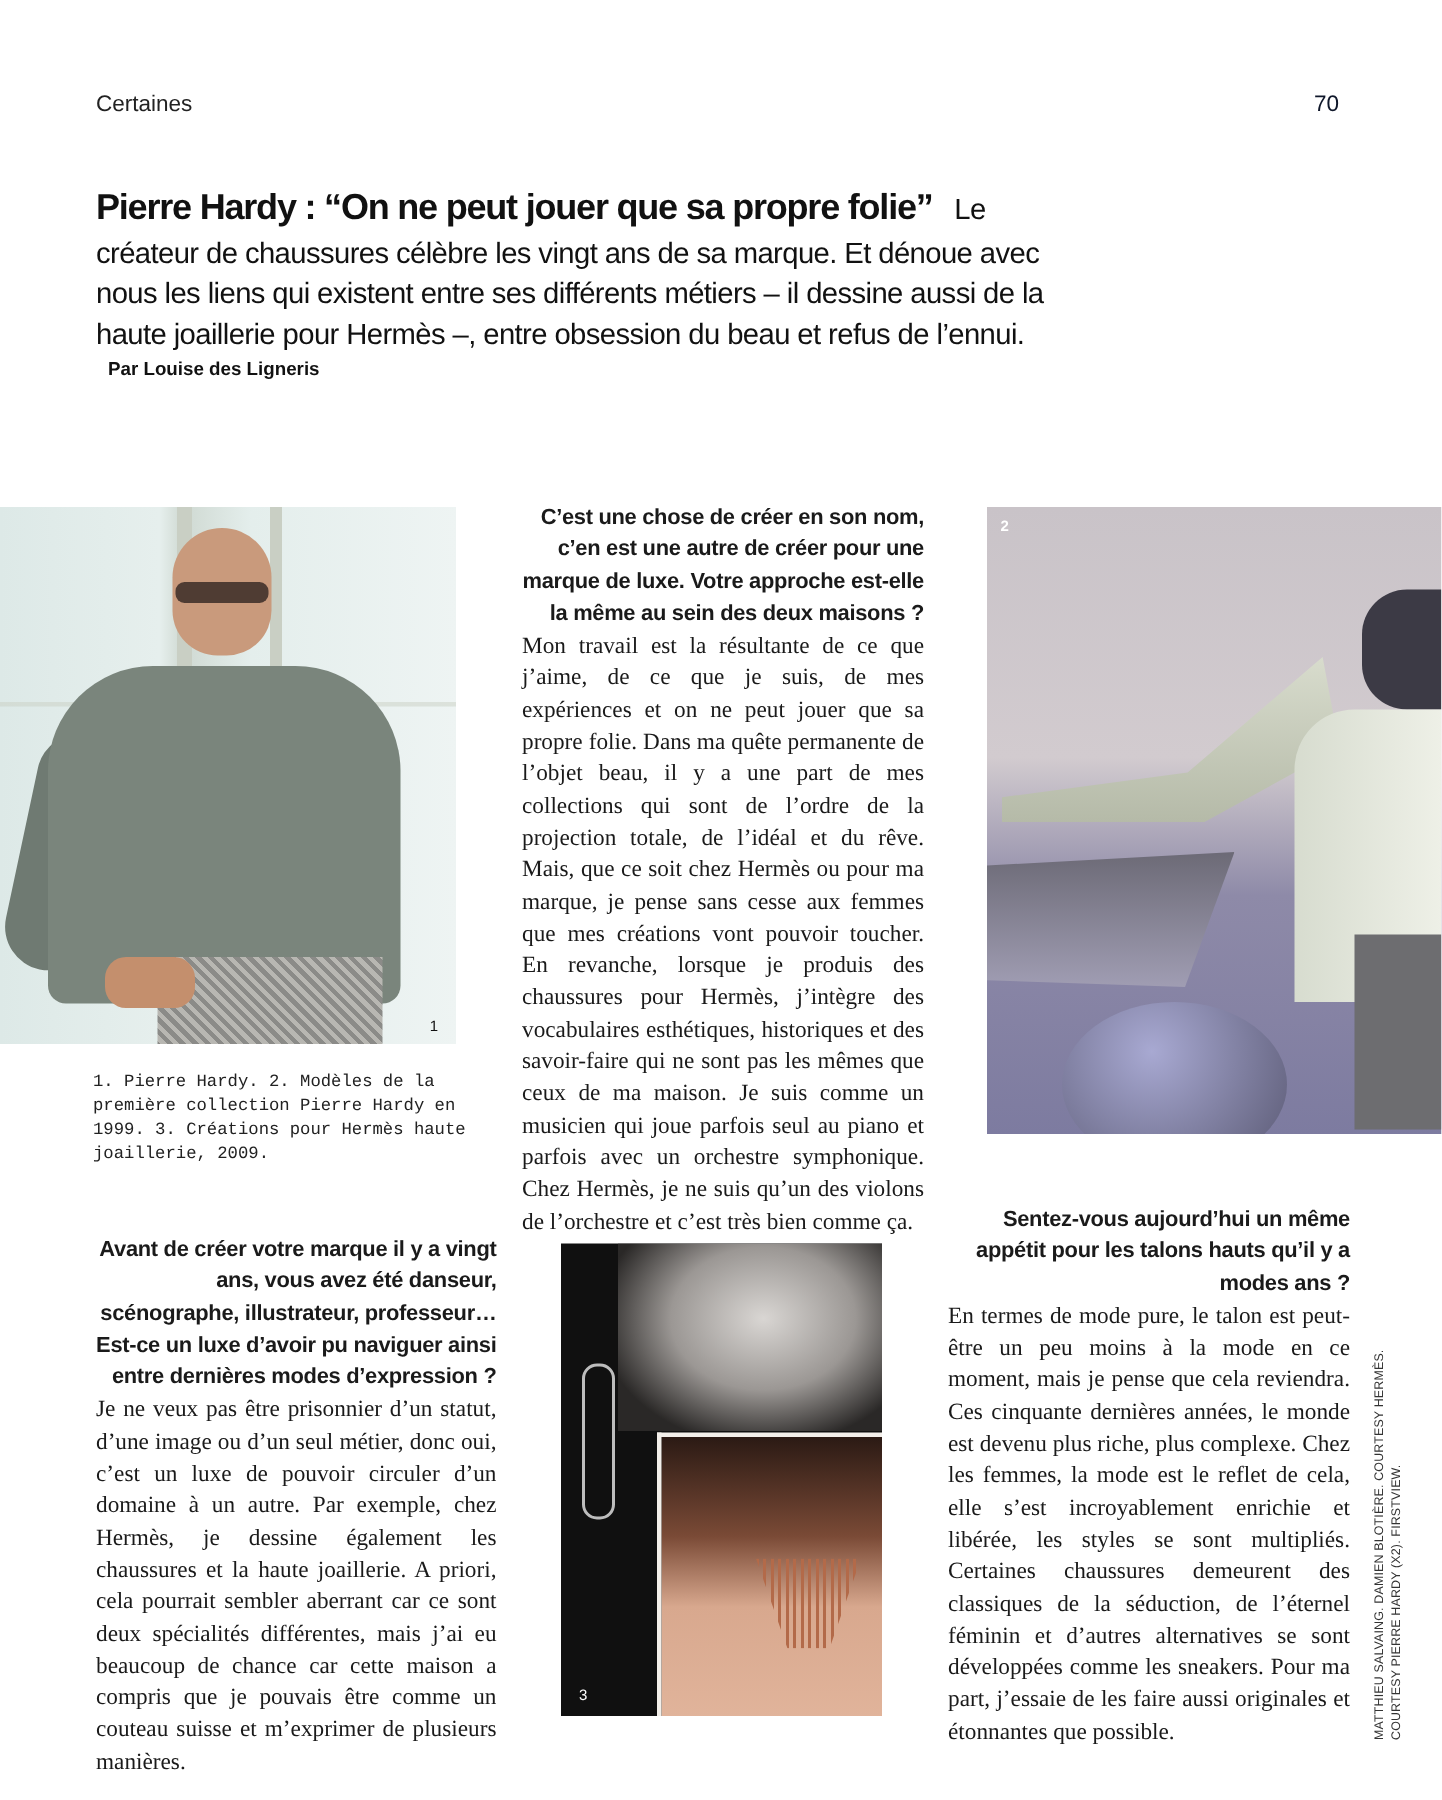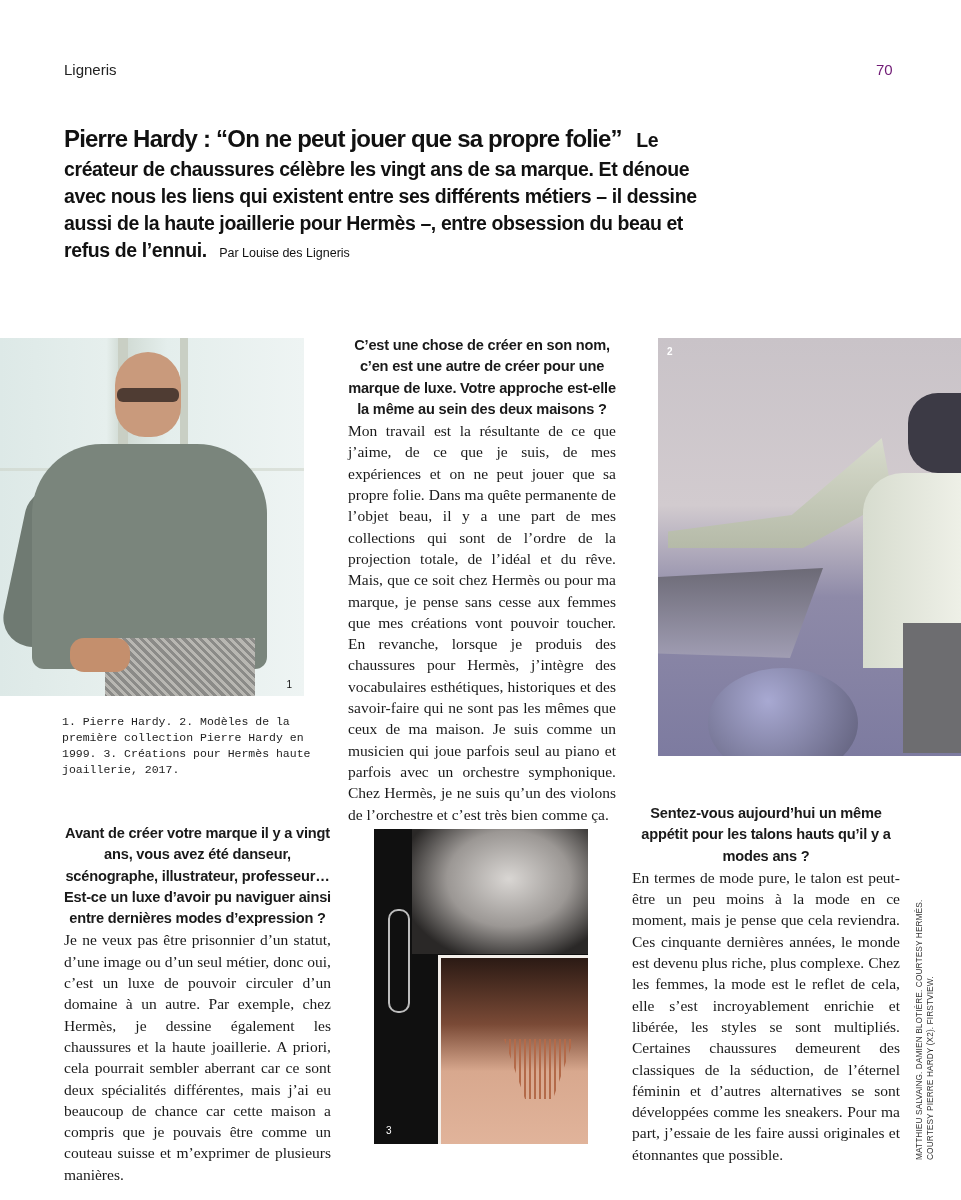--- a/index.html
+++ b/index.html
@@ -3,52 +3,52 @@
 <meta charset="utf-8">
 <style>
   html, body { margin: 0; padding: 0; }
   body {
     width: 961px; height: 1200px; position: relative; overflow: hidden;
     background: #ffffff; color: #1a1a1a;
     font-family: "Liberation Sans", sans-serif;
   }
   .abs { position: absolute; }
   .section { left: 64px; top: 61px; font-size: 15px; color: #222; }
-  .pageno { left: 876px; top: 61px; font-size: 15px; color: #701a75; }
+  .pageno { left: 876px; top: 61px; font-size: 15px; color: #0f172a; }
 
   .headline { left: 64px; top: 122px; width: 640px; color: #111; }
   .headline .title {
     font-family: "Liberation Sans", sans-serif; font-weight: 700;
     font-size: 24px; line-height: 34px; letter-spacing: -0.8px;
   }
   .headline .dek {
-    font-weight: 700; font-size: 19.5px; line-height: 27px; letter-spacing: -0.4px;
+    font-weight: 400; font-size: 19.5px; line-height: 27px; letter-spacing: -0.4px;
   }
-  .headline .byline { font-weight: 400; font-size: 12.5px; letter-spacing: 0; margin-left: 8px; text-align: right; }
+  .headline .byline { font-weight: 700; font-size: 12.5px; letter-spacing: 0; margin-left: 8px; text-align: right; }
 
   .photo { overflow: hidden; }
   .photo-num { position: absolute; font-size: 10px; font-family: "Liberation Sans", sans-serif; }
 
   
   .p1 { left: 0; top: 338px; width: 304px; height: 358px;
         background: linear-gradient(90deg,#dde9e7 0%,#e6efed 35%,#cfd9d2 40%,#e4eeec 55%,#eef4f3 100%); }
   .p1 .win { position:absolute; background:#c9cfc4; }
   .p1 .head { position:absolute; left:115px; top:14px; width:66px; height:85px; border-radius:33px 33px 30px 30px; background:#c99a7c; }
   .p1 .glasses { position:absolute; left:117px; top:50px; width:62px; height:14px; border-radius:6px; background:#3a2b27; opacity:.85; }
   .p1 .body { position:absolute; left:32px; top:106px; width:235px; height:225px; background:#7a857c; border-radius:70px 70px 12px 12px; }
   .p1 .arm { position:absolute; left:14px; top:150px; width:58px; height:160px; background:#6f7a72; border-radius:30px; transform:rotate(12deg); }
   .p1 .pants { position:absolute; left:105px; top:300px; width:150px; height:60px; background:repeating-linear-gradient(45deg,#8b8b88 0 3px,#b8b7b2 3px 6px); }
   .p1 .hand { position:absolute; left:70px; top:300px; width:60px; height:34px; border-radius:14px; background:#c48f6d; }
   .p1 .photo-num { right: 12px; bottom: 6px; color:#111; }
 
   .caption { left: 62px; top: 714px; width: 250px; font-family: "Liberation Mono", monospace;
              font-size: 11.5px; line-height: 16px; color: #222; }
 
   .col { font-family: "Liberation Serif", serif; font-size: 15.5px; line-height: 21.3px; color:#1a1a1a; text-align: justify; }
-  .q { font-family: "Liberation Sans", sans-serif; font-weight: 700; font-size: 14.6px; line-height: 21.3px; text-align: center; letter-spacing: -0.2px; }
+  .q { font-family: "Liberation Sans", sans-serif; font-weight: 700; font-size: 14.6px; line-height: 21.3px; text-align: right; letter-spacing: -0.2px; }
   .col p { margin: 0; }
 
   .c2 { left: 348px; top: 335px; width: 268px; }
   .c1 { left: 64px; top: 823px; width: 267px; }
   .c3 { left: 632px; top: 803px; width: 268px; }
 
   
   .p2 { left: 658px; top: 338px; width: 303px; height: 418px;
         background: linear-gradient(180deg,#c9c3c8 0%,#d2cbcf 40%,#8e8aa8 62%,#7d7ba0 100%); }
   .p2 .shoe { position:absolute; left:10px; top:100px; width:225px; height:110px;
@@ -68,21 +68,21 @@
   .p3 .torn { position:absolute; left:64px; top:126px; width:150px; height:189px; background: linear-gradient(180deg,#2b1a14 0%,#7a4a36 35%,#d8a88e 60%,#e1b49b 100%); border-left:3px solid #f3efea; border-top:3px solid #f3efea; }
   .p3 .neck { position:absolute; left:130px; top:210px; width:70px; height:60px; background:repeating-linear-gradient(90deg,#b36a49 0 2px,transparent 2px 5px); clip-path: polygon(0 0,100% 0,70% 100%,30% 100%); }
   .p3 .photo-num { left: 12px; bottom: 8px; color:#fff; }
 
   .credits { left: 914px; top: 1160px; width: 300px; transform-origin: 0 0; transform: rotate(-90deg);
              font-size: 8.3px; line-height: 11px; color:#333; letter-spacing: 0.1px; }
 </style>
 </head>
 <body>
 
-<div class="abs section">Ligneris</div>
+<div class="abs section">Certaines</div>
 <div class="abs pageno">70</div>
 
 <div class="abs headline">
   <span class="title">Pierre Hardy : “On ne peut jouer que sa propre folie”</span>
   <span class="dek" style="margin-left:10px;">Le créateur de chaussures célèbre les vingt ans de sa marque. Et dénoue avec nous les liens qui existent entre ses différents métiers – il dessine aussi de la haute joaillerie pour Hermès –, entre obsession du beau et refus de l’ennui.</span>
   <span class="byline">Par Louise des Ligneris</span>
 </div>
 
 <div class="abs photo p1">
   <div class="win" style="left:118px;top:0;width:10px;height:358px;"></div>
@@ -90,21 +90,21 @@
   <div class="win" style="left:0;top:130px;width:304px;height:3px;opacity:.5;"></div>
   <div class="arm"></div>
   <div class="body"></div>
   <div class="head"></div>
   <div class="glasses"></div>
   <div class="pants"></div>
   <div class="hand"></div>
   <span class="photo-num">1</span>
 </div>
 
-<div class="abs caption">1. Pierre Hardy. 2. Modèles de la première collection Pierre Hardy en 1999. 3. Créations pour Hermès haute joaillerie, 2017.</div>
+<div class="abs caption">1. Pierre Hardy. 2. Modèles de la première collection Pierre Hardy en 1999. 3. Créations pour Hermès haute joaillerie, 2009.</div>
 
 <div class="abs col c2">
   <p class="q">C’est une chose de créer en son nom, c’en est une autre de créer pour une marque de luxe. Votre approche est-elle la même au sein des deux maisons ?</p>
   <p>Mon travail est la résultante de ce que j’aime, de ce que je suis, de mes expériences et on ne peut jouer que sa propre folie. Dans ma quête permanente de l’objet beau, il y a une part de mes collections qui sont de l’ordre de la projection totale, de l’idéal et du rêve. Mais, que ce soit chez Hermès ou pour ma marque, je pense sans cesse aux femmes que mes créations vont pouvoir toucher. En revanche, lorsque je produis des chaussures pour Hermès, j’intègre des vocabulaires esthétiques, historiques et des savoir-faire qui ne sont pas les mêmes que ceux de ma maison. Je suis comme un musicien qui joue parfois seul au piano et parfois avec un orchestre symphonique. Chez Hermès, je ne suis qu’un des violons de l’orchestre et c’est très bien comme ça.</p>
 </div>
 
 <div class="abs photo p2">
   <div class="dark"></div>
   <div class="wedge"></div>
   <div class="ball"></div>

